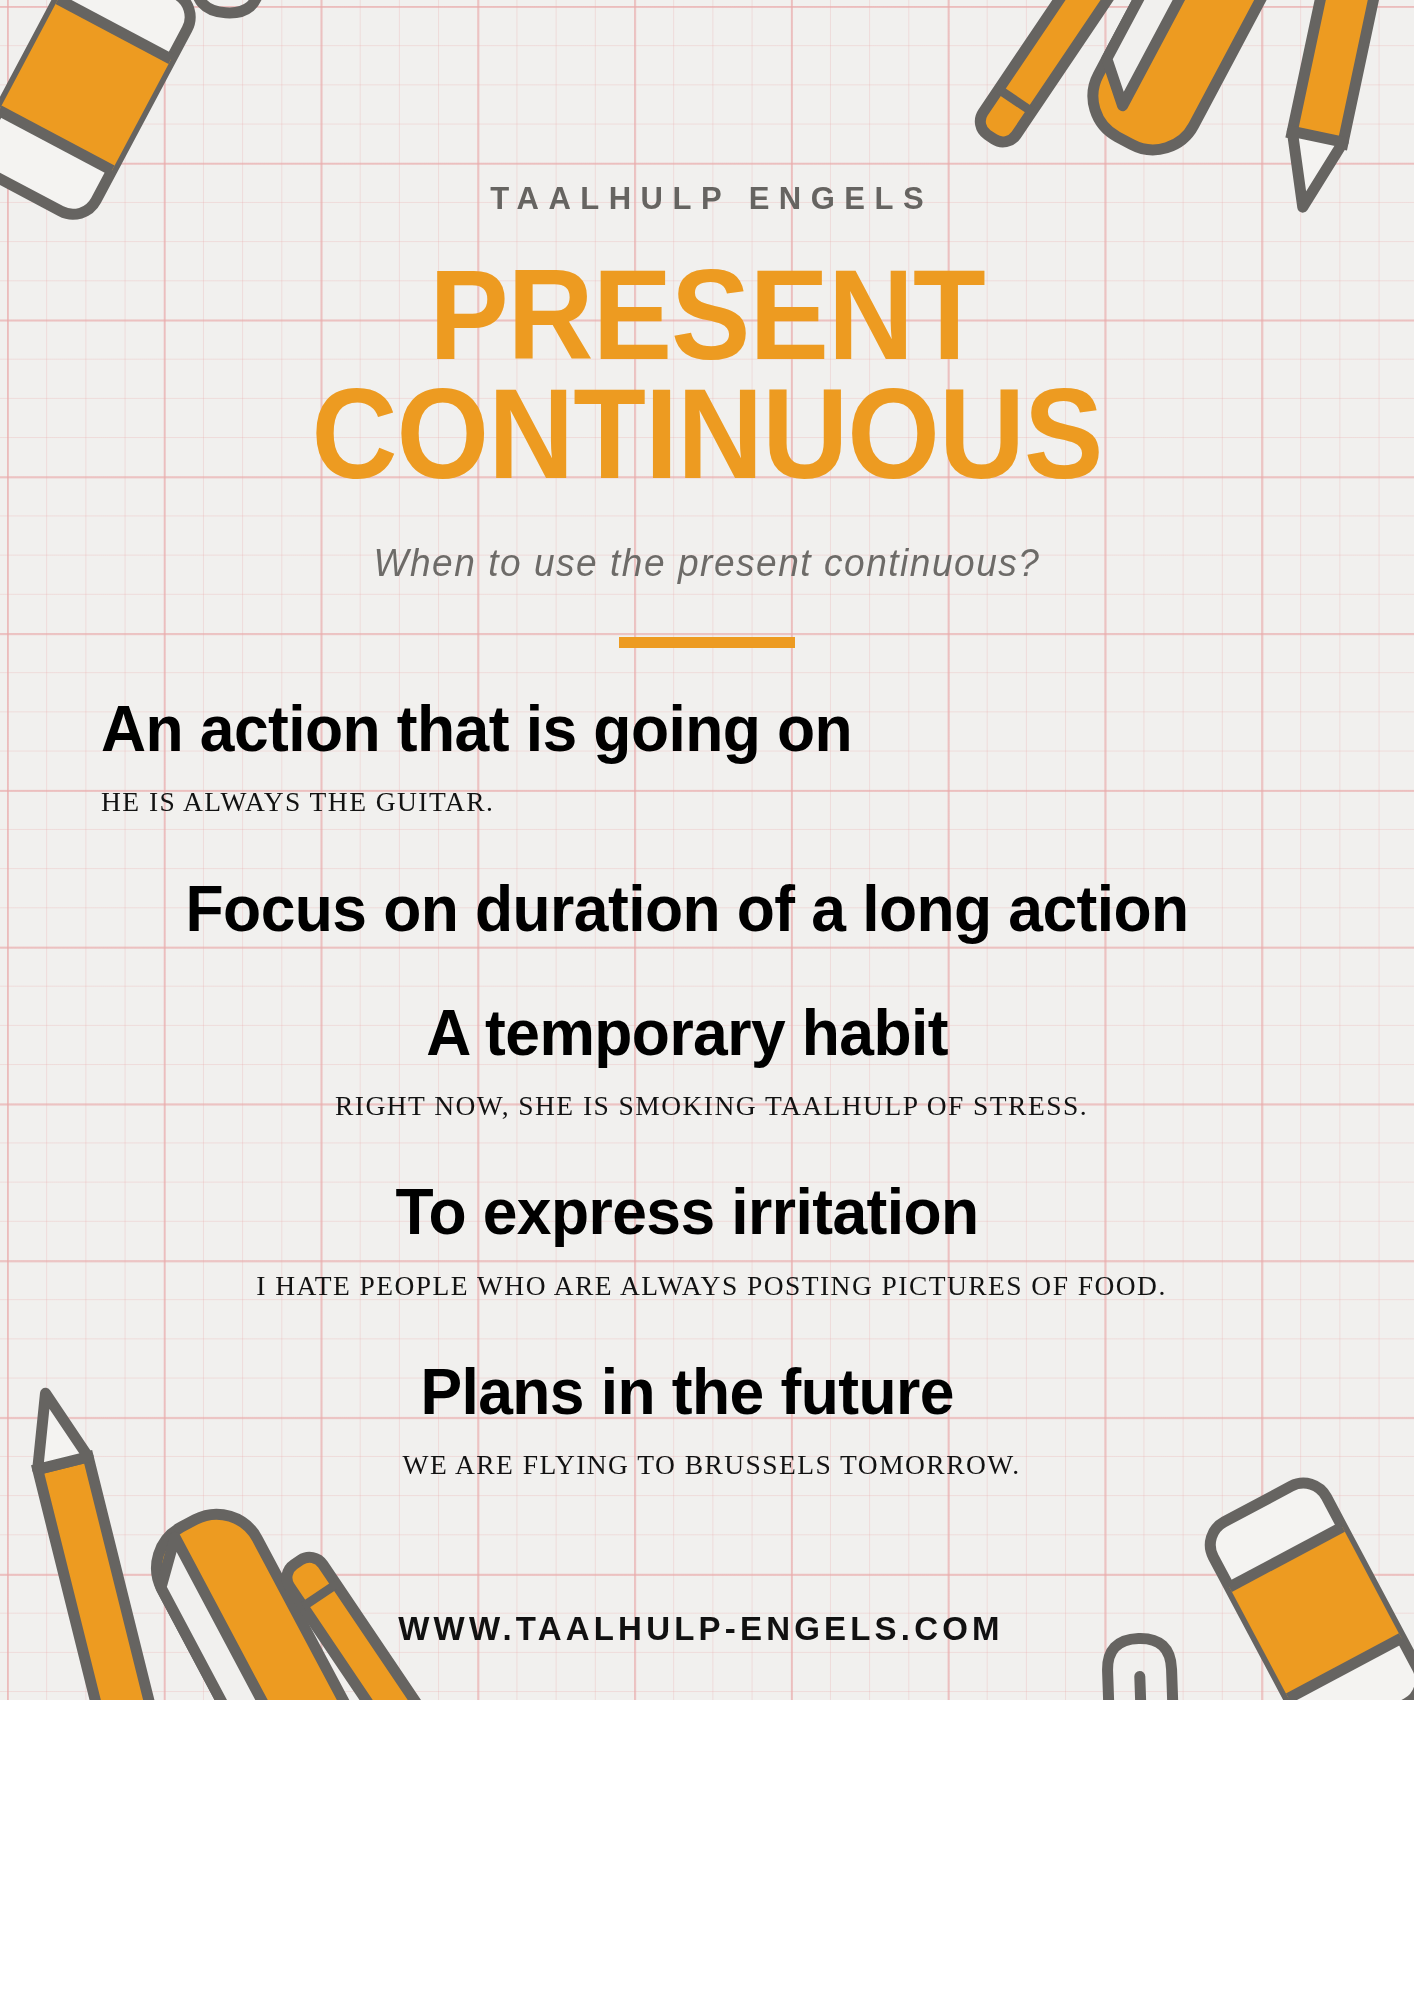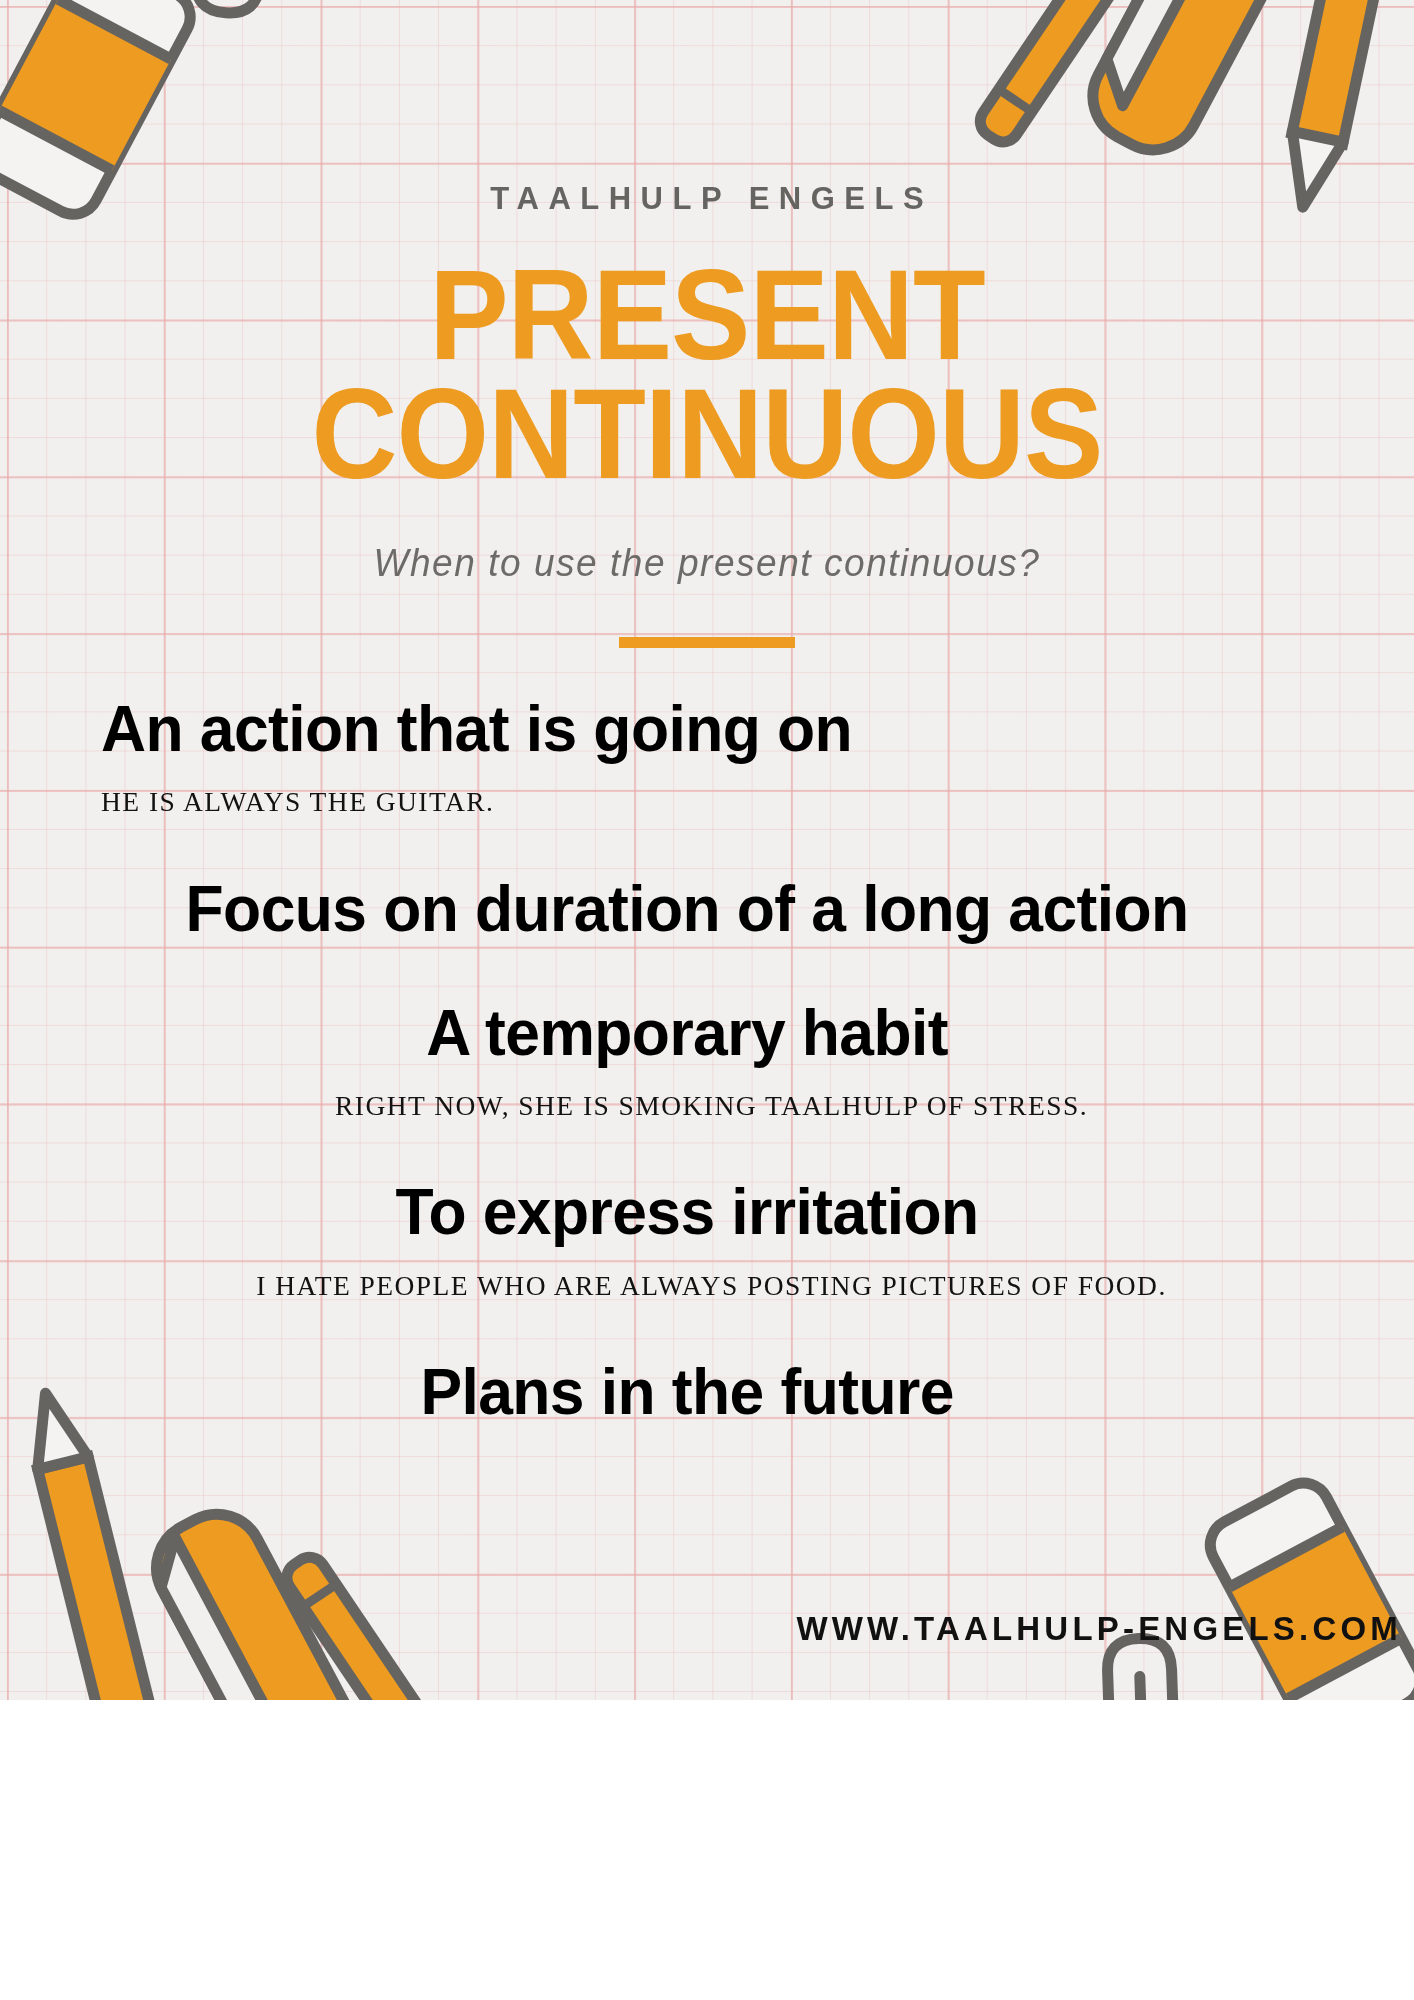--- a/index.html
+++ b/index.html
@@ -128,21 +128,21 @@
 
   .rule + .rule { padding-top: 50px; text-align: center; }
 
   
   .footer {
     position: absolute;
     left: 0;
     right: 12px;
     bottom: 52px;
     z-index: 3;
-    text-align: right;
+    text-align: center;
   }
   .footer-url {
     font-family: "Liberation Sans Narrow", "Liberation Sans", sans-serif;
     font-weight: bold;
     font-size: 33px;
     letter-spacing: 4.2px;
     color: #111111;
     text-indent: 4.2px;
   }
 </style>
@@ -251,20 +251,21 @@
     <li class="rule">
       <div class="rule-title">A temporary habit</div>
       <div class="rule-example">RIGHT NOW, SHE IS SMOKING TAALHULP OF STRESS.</div>
     </li>
     <li class="rule">
       <div class="rule-title">To express irritation</div>
       <div class="rule-example">I HATE PEOPLE WHO ARE ALWAYS POSTING PICTURES OF FOOD.</div>
     </li>
     <li class="rule">
       <div class="rule-title">Plans in the future</div>
+      <div class="rule-example">WE ARE FLYING TO BRUSSELS TOMORROW.</div>
     </li>
   </ul>
 
   <div class="footer">
     <span class="footer-url">WWW.TAALHULP-ENGELS.COM</span>
   </div>
 
 </div>
 
 </body></html>

